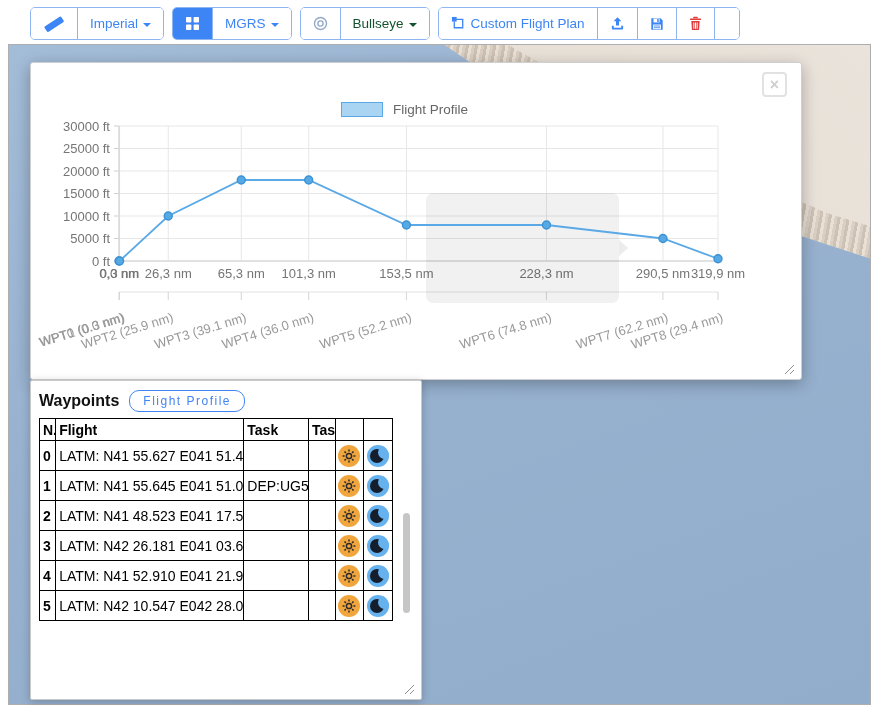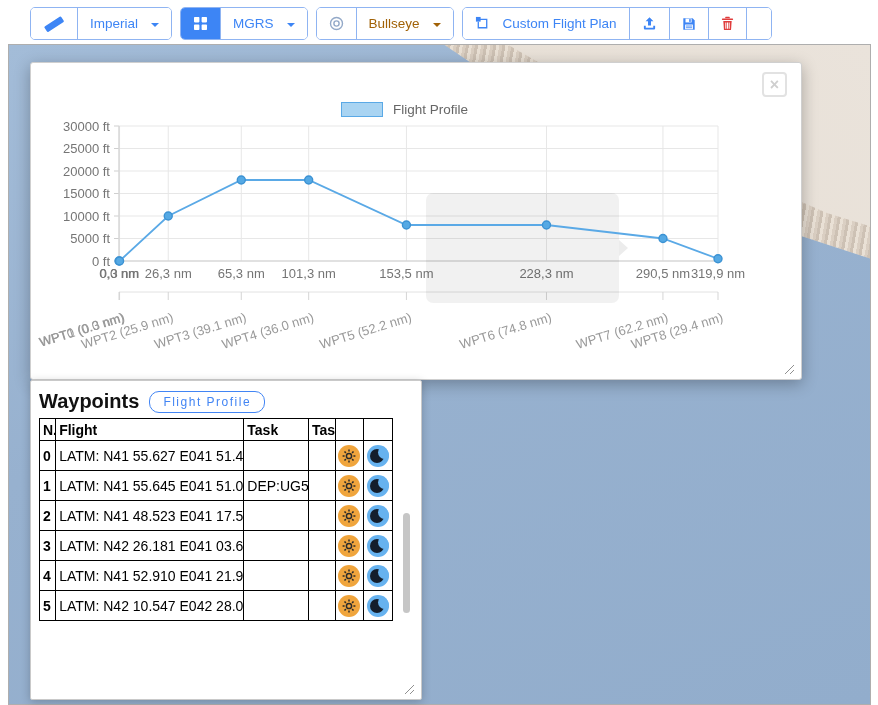--- a/index.html
+++ b/index.html
@@ -5,26 +5,26 @@
   html,body { margin:0; padding:0; background:#ffffff; }
   #page {
     position:relative; width:878px; height:705px; overflow:hidden;
     font-family:"Liberation Sans", sans-serif; background:#ffffff;
   }
 
   
   #toolbar { position:absolute; left:30px; top:7px; display:flex; gap:8px; height:33px; }
   .tb-group { display:flex; border:1px solid #8fb4f2; border-radius:5px; background:#fff; overflow:hidden; }
   .tb-seg {
-    display:flex; align-items:center; gap:13px; padding:0 12px; background:#fff; border:none;
+    display:flex; align-items:center; gap:5px; padding:0 12px; background:#fff; border:none;
     color:#3d85f5; font:13.5px "Liberation Sans", sans-serif; cursor:pointer; white-space:nowrap;
   }
   .tb-seg + .tb-seg { border-left:1px solid #8fb4f2; }
   .tb-seg.active { background:#3d85f5; }
-  .tb-group.disabled .tb-seg { color:#a16207; cursor:default; }
+  .tb-group.disabled .tb-seg { color:#14532d; cursor:default; }
   .caret { width:0; height:0; border-left:4px solid transparent; border-right:4px solid transparent;
            border-top:4.5px solid currentColor; margin-top:2px; }
   .icon-svg { display:block; }
 
   
   #map { position:absolute; left:8px; top:44px; width:863px; height:661px;
          border:1px solid #aeaeae; box-sizing:border-box;
          background:linear-gradient(160deg,#a3bcd8 0%,#97b1cf 45%,#92adcc 100%); }
   #map-terrain { position:absolute; inset:0;
     clip-path:polygon(50.6% 0%, 100% 0%, 100% 32.4%, 92% 29%, 84% 25%, 75% 19%, 67% 13.5%, 60% 8%, 54% 3%);
@@ -46,21 +46,21 @@
   #legend-swatch { width:42px; height:15px; background:#a9d4f2; border:1.5px solid #5aa9e6; box-sizing:border-box; }
   #legend-label { font-size:13.5px; color:#666; }
   #profile-svg { position:absolute; left:0; top:0; }
   .panel-resize { position:absolute; right:6px; bottom:4px; }
 
   
   #wp-panel { position:absolute; left:30px; top:380px; width:390px; height:318px;
     background:#fff; border:1px solid #c9c9c9; border-radius:2px;
     box-shadow:0 2px 10px rgba(0,0,0,.22); }
   #wp-header { position:absolute; left:8px; top:9px; display:flex; align-items:center; gap:10px; }
-  #wp-title { font-size:20px; font-weight:bold; color:#111; }
+  #wp-title { font-size:16px; font-weight:bold; color:#111; }
   #wp-profile-btn { border:1px solid #4285f4; color:#4285f4; background:#fff; border-radius:10px;
     font:12px "Liberation Sans", sans-serif; letter-spacing:1.5px; padding:3px 13px; cursor:pointer; }
   #wp-table-wrap { position:absolute; left:8px; top:37px; width:372px; height:203px; overflow:hidden; }
   #wp-table { border-collapse:collapse; table-layout:fixed; width:354px; font-size:14px; color:#000; }
   #wp-table th, #wp-table td { border:1px solid #000; padding:0 3px; overflow:hidden; white-space:nowrap; }
   #wp-table th { text-align:left; height:21px; font-weight:bold; }
   #wp-table td { height:27px; }
   .col-n { width:16px; } .col-coords { width:186px; } .col-name { width:64px; }
   .col-task { width:27px; } .col-sun { width:27px; } .col-moon { width:29px; }
   td.n-cell { font-weight:bold; }

